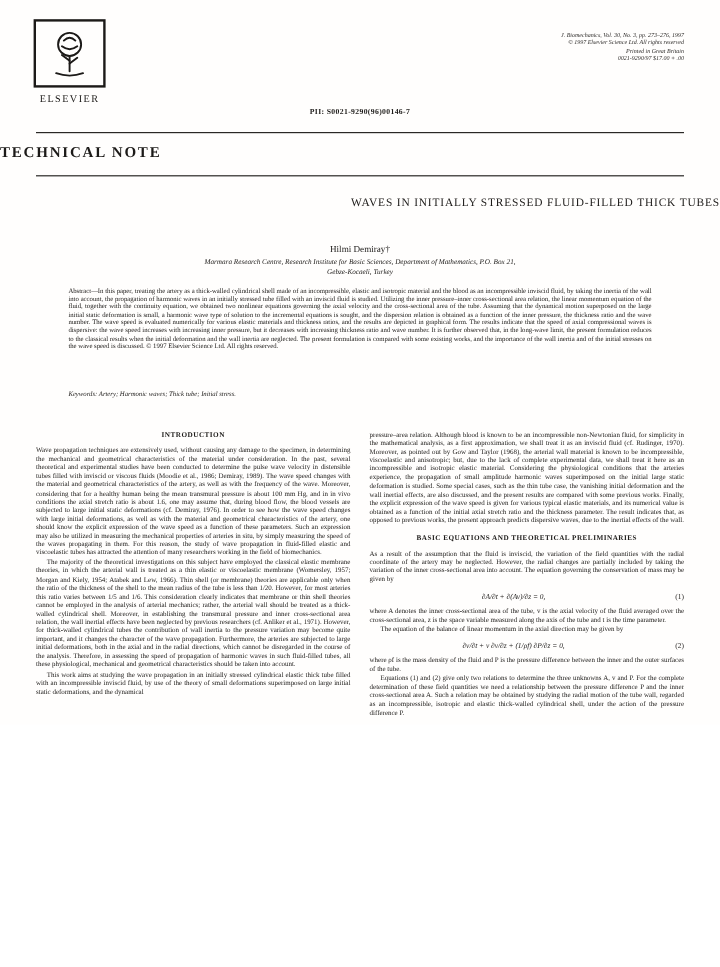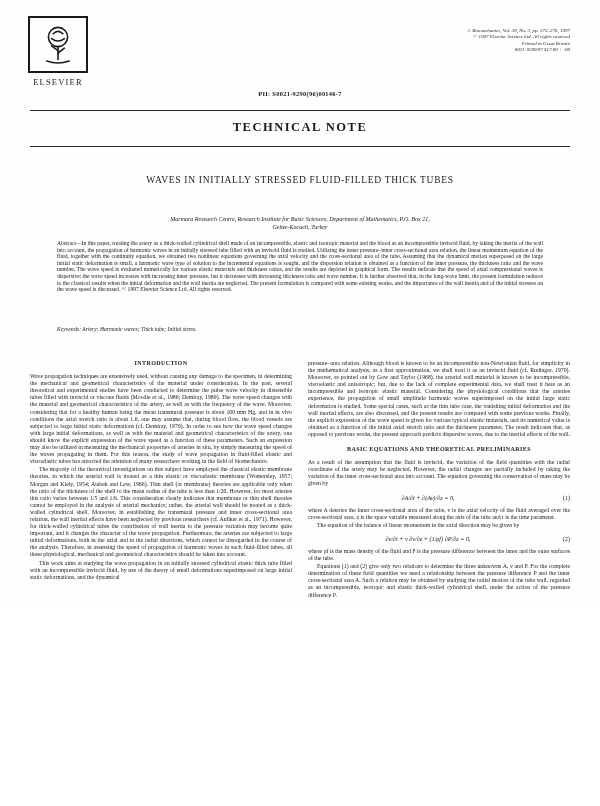--- a/index.html
+++ b/index.html
@@ -34,28 +34,28 @@
   .pii {
     position: absolute; left: 0; top: 90px; width: 100%;
     text-align: center; font-size: 6.4px; font-weight: bold;
     letter-spacing: 0.3px;
   }
   .rule { position: absolute; left: 30px; right: 30px; height: 1px; background: #2a2826; }
   .rule-top { top: 110px; }
   .rule-mid { top: 146px; }
   .banner {
     position: absolute; left: 0; top: 120px; width: 100%;
-    text-align: center; font-size: 12.5px; font-weight: bold;
+    font-size: 12.5px; font-weight: bold;
     letter-spacing: 1.5px;
   }
 
   
   .title {
-    position: absolute; left: 0; top: 175px; width: 100%;
-    text-align: center; font-size: 9.5px; letter-spacing: 0.7px;
+    position: absolute; left: 0; top: 165px; width: 100%;
+    text-align: right; font-size: 9.5px; letter-spacing: 0.7px;
   }
   .author {
     position: absolute; left: 0; top: 203px; width: 100%;
     text-align: center; font-size: 7.6px;
   }
   .affiliation {
     position: absolute; left: 0; top: 216px; width: 100%;
     text-align: center; font-size: 6px; line-height: 7.6px; font-style: italic;
   }
   .abstract {
@@ -128,20 +128,21 @@
     <div>0021-9290/97 $17.00 + .00</div>
   </div>
 
   <div class="pii">PII: S0021-9290(96)00146-7</div>
 
   <div class="rule rule-top"></div>
   <div class="banner">TECHNICAL NOTE</div>
   <div class="rule rule-mid"></div>
 
   <div class="title">WAVES IN INITIALLY STRESSED FLUID-FILLED THICK TUBES</div>
+  <div class="author">Hilmi Demiray†</div>
   <div class="affiliation">
     <div>Marmara Research Centre, Research Institute for Basic Sciences, Department of Mathematics, P.O. Box 21,</div>
     <div>Gebze-Kocaeli, Turkey</div>
   </div>
 
   <div class="abstract">Abstract—In this paper, treating the artery as a thick-walled cylindrical shell made of an incompressible, elastic and isotropic material and the blood as an incompressible inviscid fluid, by taking the inertia of the wall into account, the propagation of harmonic waves in an initially stressed tube filled with an inviscid fluid is studied. Utilizing the inner pressure–inner cross-sectional area relation, the linear momentum equation of the fluid, together with the continuity equation, we obtained two nonlinear equations governing the axial velocity and the cross-sectional area of the tube. Assuming that the dynamical motion superposed on the large initial static deformation is small, a harmonic wave type of solution to the incremental equations is sought, and the dispersion relation is obtained as a function of the inner pressure, the thickness ratio and the wave number. The wave speed is evaluated numerically for various elastic materials and thickness ratios, and the results are depicted in graphical form. The results indicate that the speed of axial compressional waves is dispersive: the wave speed increases with increasing inner pressure, but it decreases with increasing thickness ratio and wave number. It is further observed that, in the long-wave limit, the present formulation reduces to the classical results when the initial deformation and the wall inertia are neglected. The present formulation is compared with some existing works, and the importance of the wall inertia and of the initial stresses on the wave speed is discussed. © 1997 Elsevier Science Ltd. All rights reserved.</div>
   <div class="keywords">Keywords: Artery; Harmonic waves; Thick tube; Initial stress.</div>
 
   <div class="col col-left">
     <div class="sec-heading">INTRODUCTION</div>

